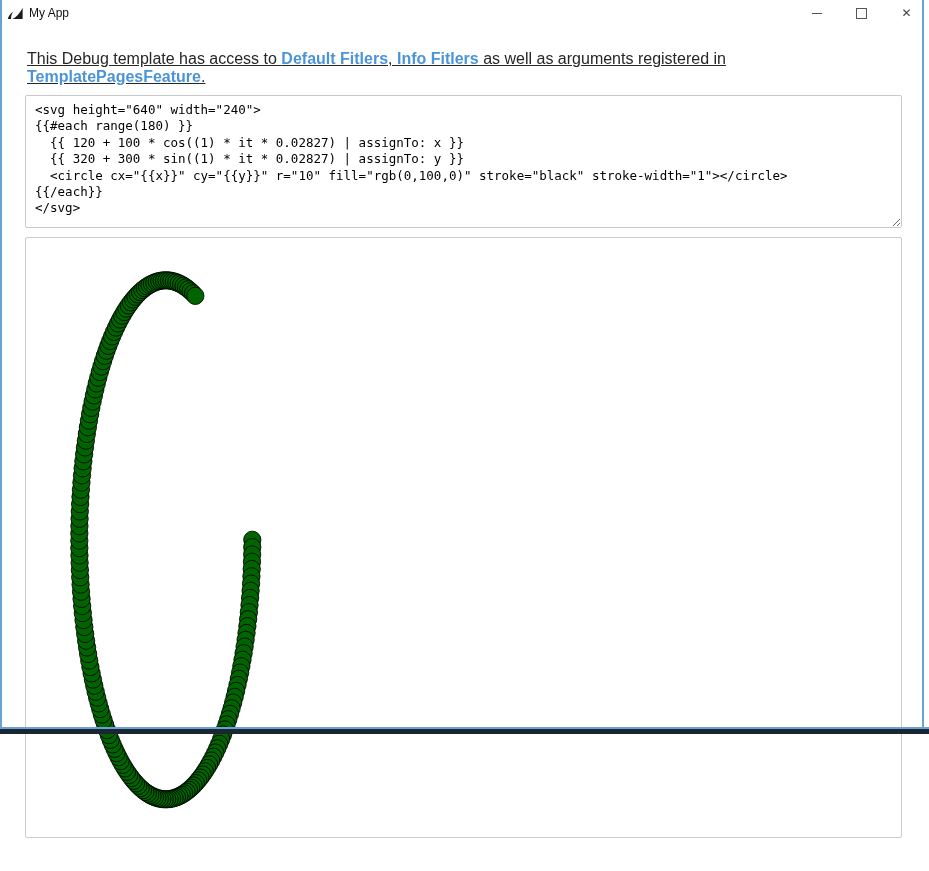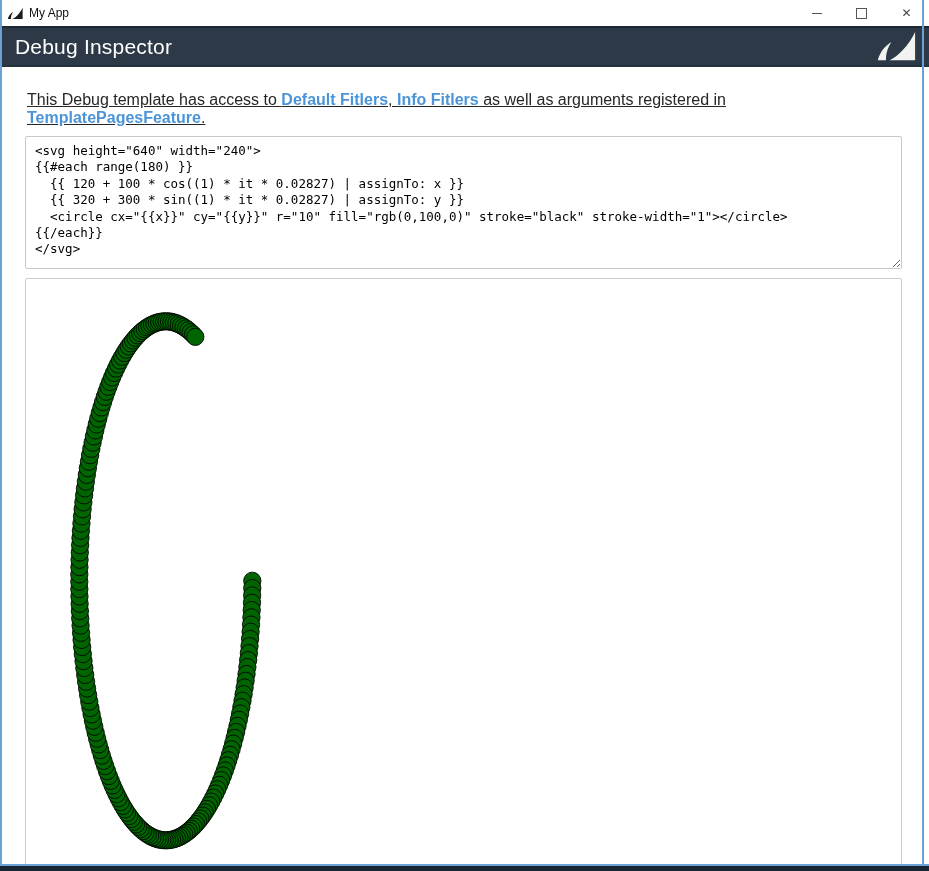--- a/index.html
+++ b/index.html
@@ -1,17 +1,17 @@
 <!DOCTYPE html>
 <html><head>
 <meta charset="utf-8">
 <style>
   html,body{margin:0;padding:0;background:#fff;}
   body{width:929px;height:871px;overflow:hidden;font-family:"Liberation Sans",sans-serif;}
-  .app{position:relative;width:929px;height:871px;background:#fff;}
+  .app{position:relative;width:929px;height:734px;background:#fff;}
 
   
   .edge{position:absolute;top:0;bottom:5px;width:2px;background:#6aa2d8;z-index:50;}
   .edge.left{left:0;}
   .edge.right{left:922px;}
   .bottom-blue{position:absolute;left:0;right:0;bottom:5px;height:2px;background:#6aa2d8;z-index:50;}
   .bottom-dark{position:absolute;left:0;right:0;bottom:0;height:5px;background:#1b2633;z-index:50;}
 
   
   .titlebar{height:26px;background:#ffffff;display:flex;align-items:center;padding-left:7px;}
@@ -62,27 +62,20 @@
         <span class="min-bar"></span>
       </div>
     <div class="winbtn">
         <span class="max-box"></span>
       </div>
     <div class="winbtn">
         <span class="close-glyph">✕</span>
       </div>
   </div>
 
-  <div class="header">
-    <h1>Debug Inspector</h1>
-    <svg class="logo" viewBox="0 0 44 34">
-      <path d="M 43,32 L 15,32 C 24,28 36,16 43,1 Z" fill="#f2f2f2"></path>
-      <path d="M 11,32 L 2,32 C 4,24 9,17 17,12 C 12,20 11,25 11,32 Z" fill="#f2f2f2"></path>
-    </svg>
-  </div>
 
   <div class="content">
 
     <p class="intro"><span>This Debug template has access to </span><a class="lnk">Default Fitlers</a><span>, </span><a class="lnk">Info Fitlers</a><span> as well as arguments registered in </span><a class="lnk">TemplatePagesFeature</a><span>.</span></p>
 
     <textarea class="code-input" spellcheck="false" wrap="off" style="">&lt;svg height="640" width="240"&gt;
 {{#each range(180) }}
   {{ 120 + 100 * cos((1) * it * 0.02827) | assignTo: x }}
   {{ 320 + 300 * sin((1) * it * 0.02827) | assignTo: y }}
   &lt;circle cx="{{x}}" cy="{{y}}" r="10" fill="rgb(0,100,0)" stroke="black" stroke-width="1"&gt;&lt;/circle&gt;

